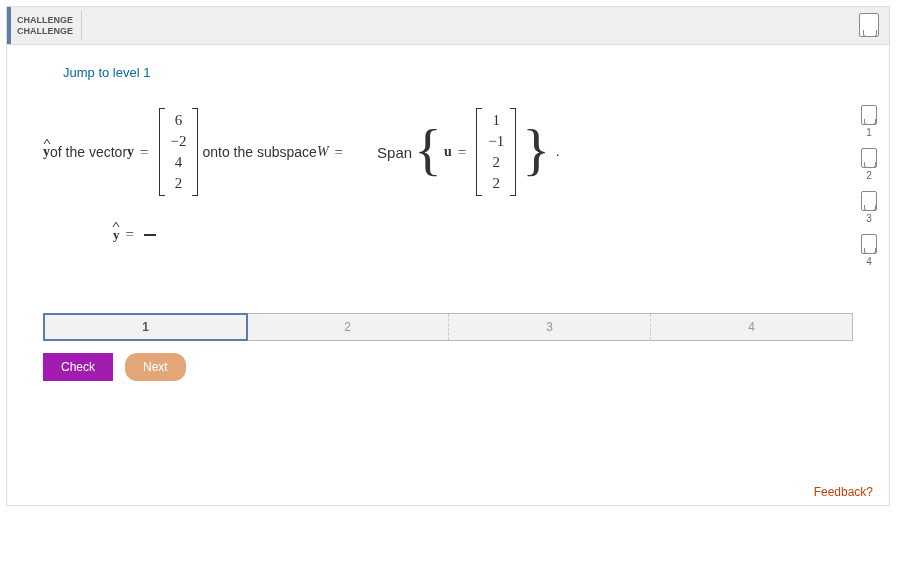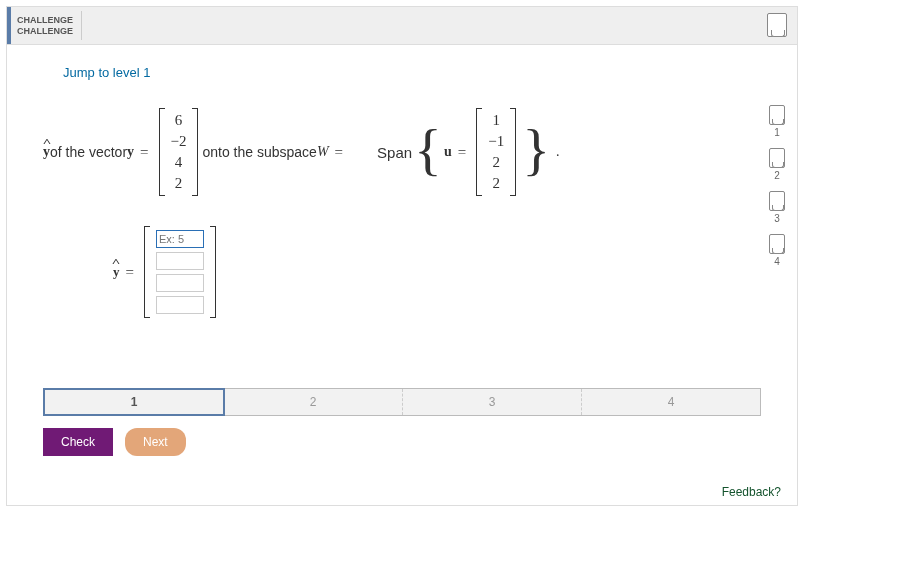--- a/index.html
+++ b/index.html
@@ -8,21 +8,21 @@
     background: #fff;
     width: 902px;
     height: 572px;
     overflow: hidden;
     color: #333;
     font-size: 13px;
   }
   .outer {
     border: 1px solid #ddd;
     margin: 6px;
-    width: 792px;
+    width: 884px;
     position: relative;
   }
   .header {
     display: flex;
     align-items: stretch;
     background: #efefef;
     border-bottom: 1px solid #ddd;
     height: 38px;
     position: relative;
   }
@@ -201,21 +201,21 @@
     display:flex;
     gap:12px;
   }
   .btn {
     padding:7px 18px;
     color:#fff;
     font-size:12px;
     border:none;
     cursor:pointer;
   }
-  .btn-check { background:#701a75; }
+  .btn-check { background:#a21caf; }
   .btn-next  { background:#e3a679;border-radius:12px; }
   .side-progress {
     position:absolute;
     right:12px; top:60px;
     display:flex;
     flex-direction:column;
     gap:10px;
     align-items:center;
   }
   .sp-item { display:flex; flex-direction:column; align-items:center; gap:2px;}
@@ -234,21 +234,21 @@
     border:1.5px solid #888;
     border-top:none;
     border-radius:0 0 3px 3px;
     background:#fff;
   }
   .sp-num { font-size:10px; color:#666;}
   .feedback {
     position:absolute;
     right:16px;
     bottom:6px;
-    color:#14532d;
+    color:#c2410c;
     font-size:12px;
     cursor:pointer;
     text-align:right;
   }
   .eq { margin:0 6px; font-family:Georgia,'Times New Roman',serif; font-size:15px;}
   .dot-end { font-family:Georgia,serif; margin-left:4px;}
 </style>
 </head>
 <body>
 
@@ -305,26 +305,20 @@
       </span>
       <span class="brace-r">}</span>
       <span class="dot-end">.</span>
     </div>
 
     <div class="answer-row">
       <span class="math-var bold hat">y</span>
       <span class="eq">=</span>
       <span class="bracket-vec">
         <span class="bracket-l"></span>
-        <span class="ans-inputs">
-          <input class="active stepper" type="text" placeholder="Ex: 5" style="">
-          <input type="text" style="">
-          <input type="text" style="">
-          <input type="text" style="">
-        </span>
         <span class="bracket-r"></span>
       </span>
     </div>
 
     <div class="levels">
       <div class="level-cell current">1</div>
       <div class="level-cell">2</div>
       <div class="level-cell">3</div>
       <div class="level-cell">4</div>
     </div>

